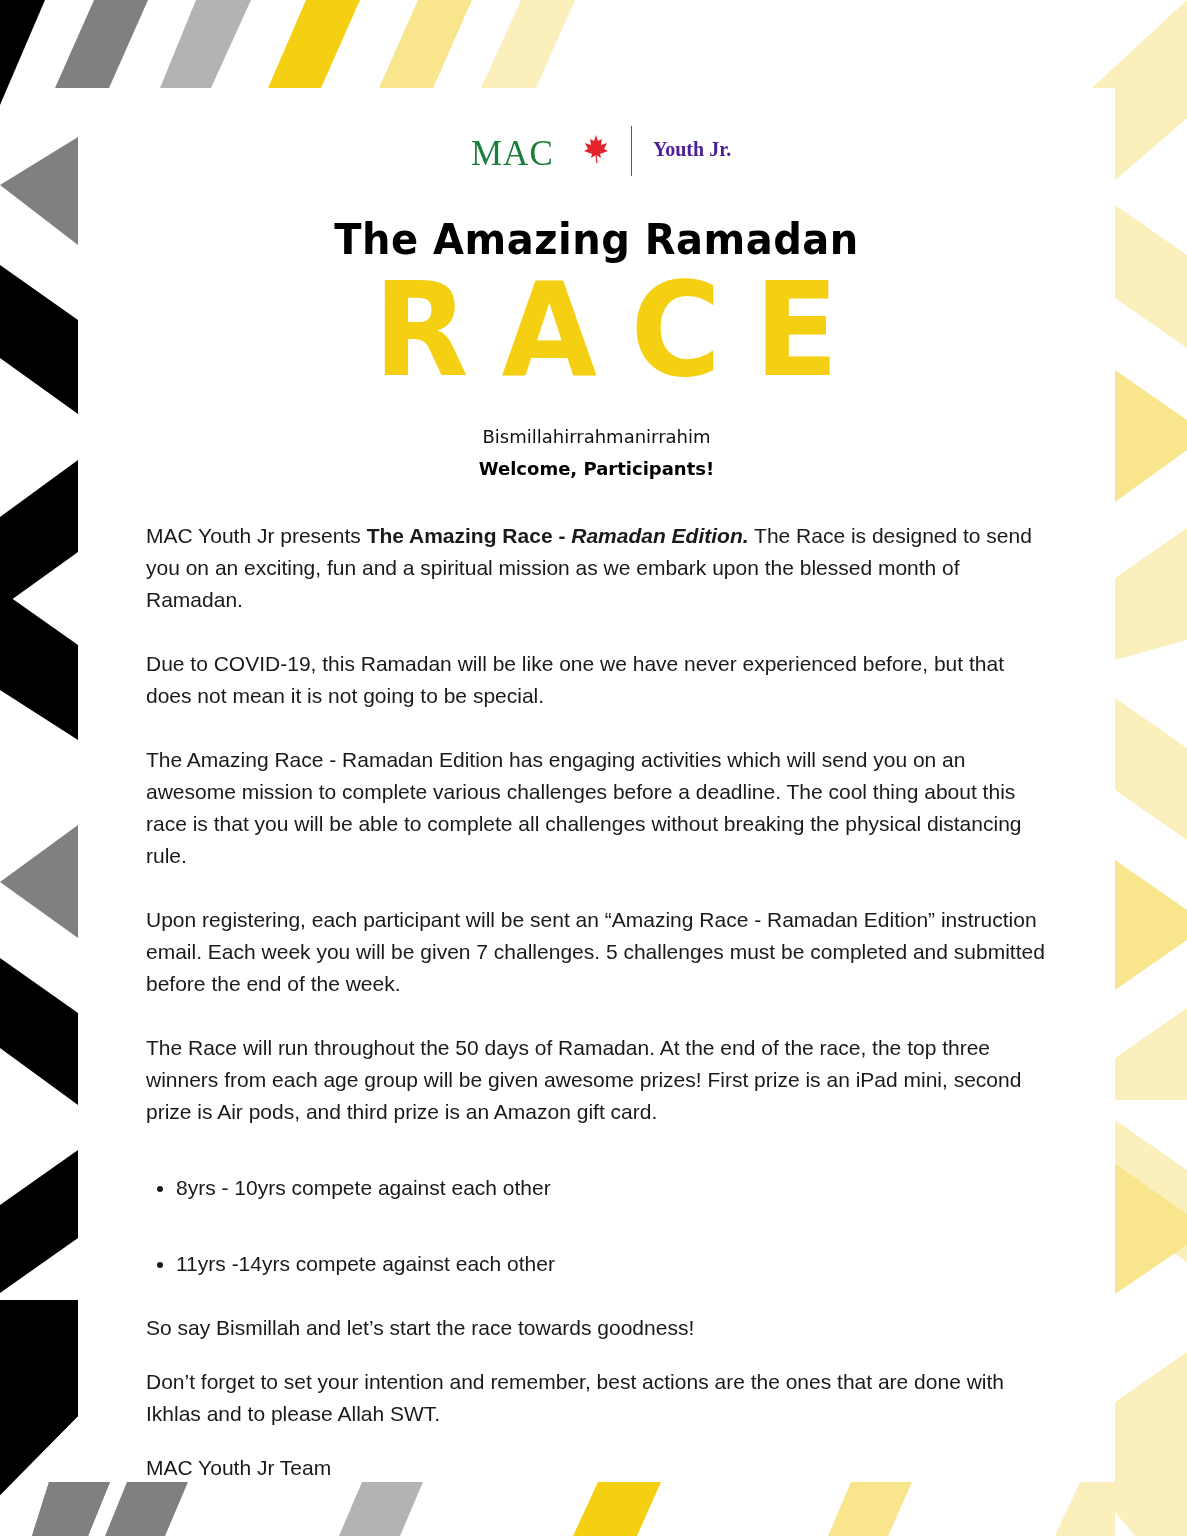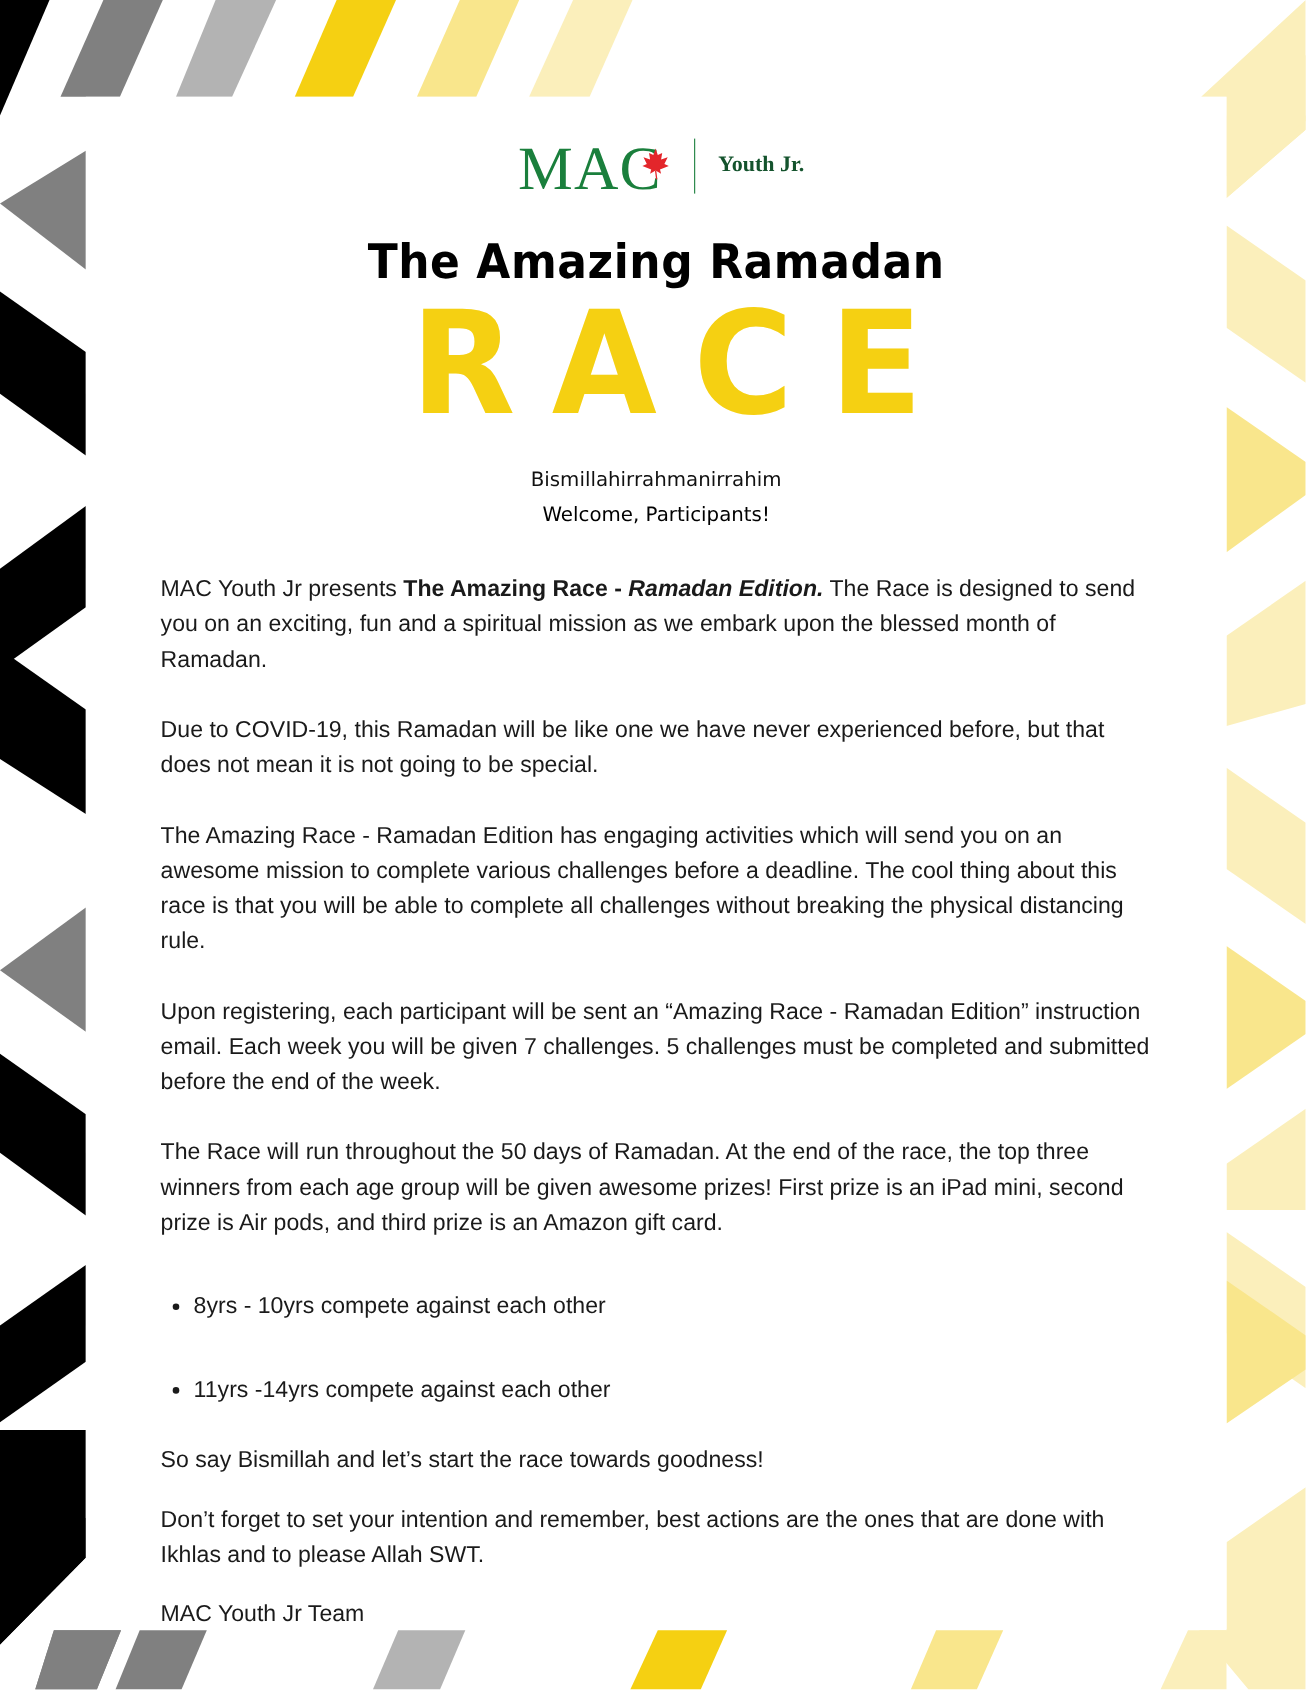--- a/index.html
+++ b/index.html
@@ -12,28 +12,28 @@
   .deco { position: absolute; left: 0; top: 0; width: 1187px; height: 1536px; z-index: 0; }
   .page {
     position: absolute; left: 78px; top: 88px; width: 1037px; height: 1393px;
     background: #ffffff; z-index: 1;
   }
   .logo {
     position: absolute; left: 393px; top: 36px; height: 60px; width: 300px;
   }
   .logo-mac {
     position: absolute; left: 0; top: 0;
-    font-family: "Liberation Serif", serif; font-size: 56px; color: #1a7f3c;
+    font-family: "Liberation Serif", serif; font-size: 35px; color: #1a7f3c;
     letter-spacing: 1px; line-height: 60px;
   }
   .logo-leaf { position: absolute; left: 112px; top: 10px; width: 26px; height: 30px; }
   .logo-divider { position: absolute; left: 160px; top: 2px; width: 1px; height: 50px; background: #1a7f3c; }
   .logo-youth {
     position: absolute; left: 182px; top: 14px;
-    font-family: "Liberation Serif", serif; font-weight: bold; font-size: 20px; color: #14532d;
+    font-family: "Liberation Serif", serif; font-weight: bold; font-size: 20px; color: #4c1d95;
   }
   .title {
     position: absolute; left: 0; width: 1037px; top: 128px; text-align: center;
     font-family: "DejaVu Sans", sans-serif; font-weight: 900; font-size: 40px;
     color: #000; letter-spacing: 0.5px; transform: scaleY(1.08);
   }
   .race {
     position: absolute; left: 293px; top: 182px; width: 470px; height: 120px;
     display: flex; justify-content: space-between;
   }
@@ -41,21 +41,21 @@
     display: block; font-family: "DejaVu Sans", sans-serif; font-weight: 900;
     font-size: 130px; line-height: 120px; color: #f5d012;
     transform: scaleX(0.95);
   }
   .subtitle {
     position: absolute; left: 0; width: 1037px; top: 338px; text-align: center;
     font-size: 18px; color: #111;
   }
   .welcome {
     position: absolute; left: 0; width: 1037px; top: 370px; text-align: center;
-    font-size: 18px; font-weight: normal; color: #000;
+    font-size: 18px; font-weight: bold; color: #000;
   }
   .body {
     position: absolute; left: 68px; top: 432px; width: 900px;
     font-family: "Liberation Sans", sans-serif; font-size: 21px; line-height: 32px;
     color: #1a1a1a;
   }
   .body p { margin: 0 0 32px 0; }
   .body p.tight { margin: 0; }
   .body ul { margin: 0 0 32px 0; padding-left: 30px; }
   .body li { line-height: 32px; margin-top: 44px; }

